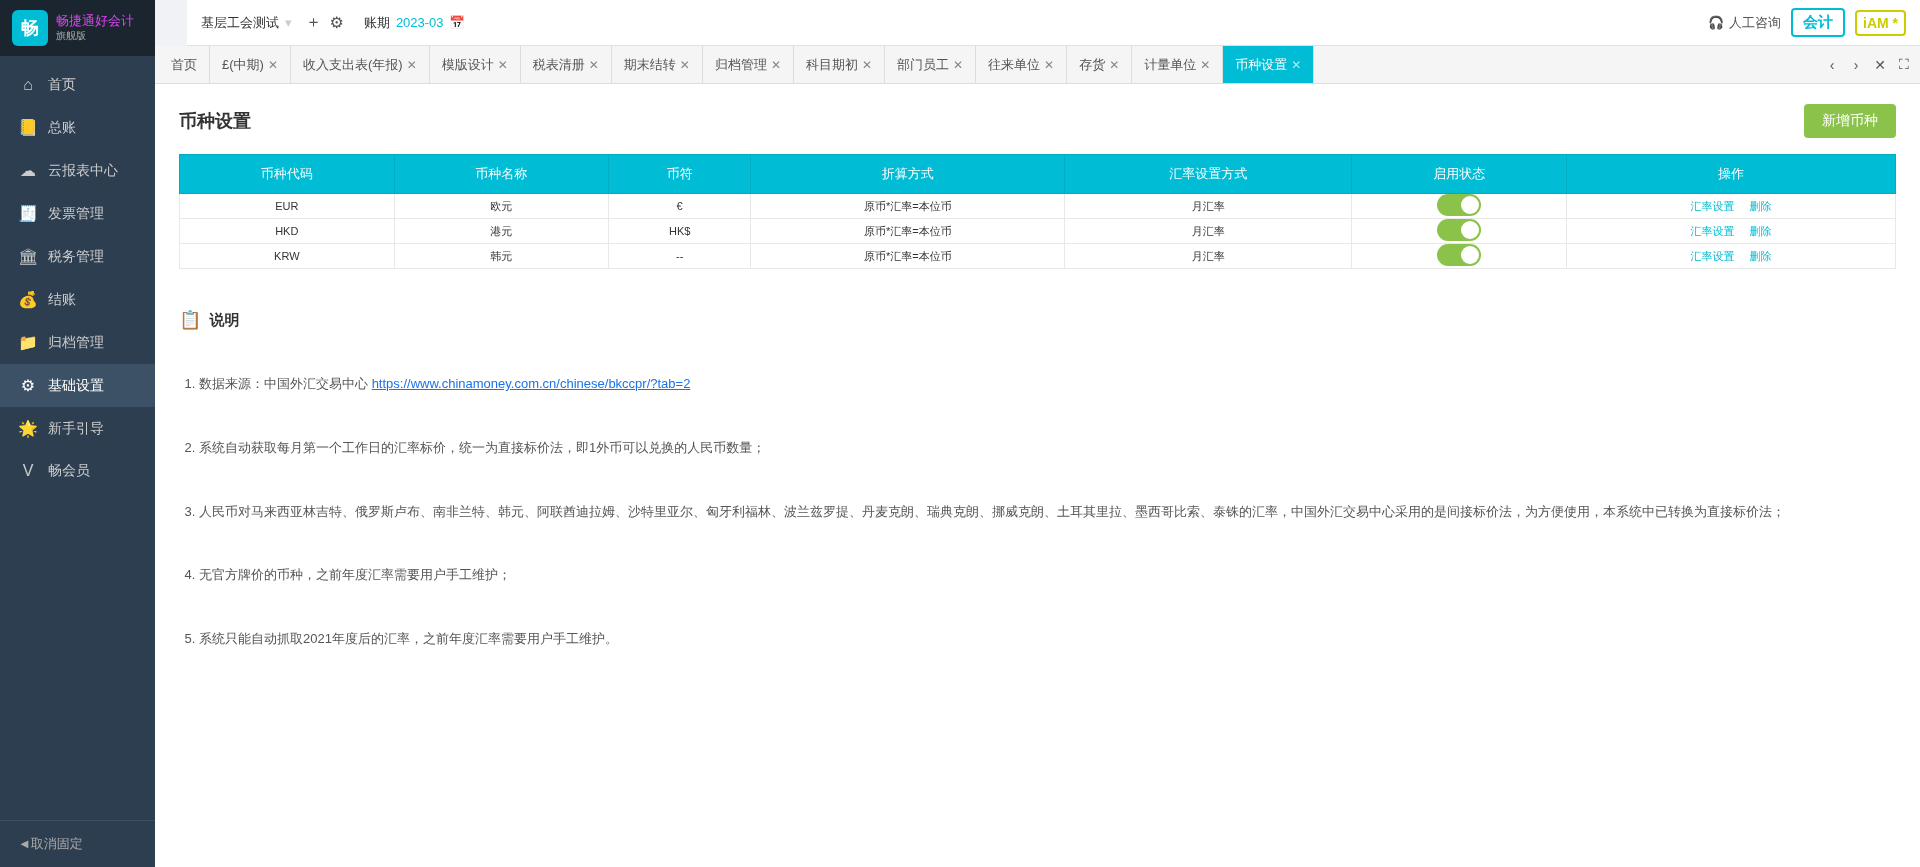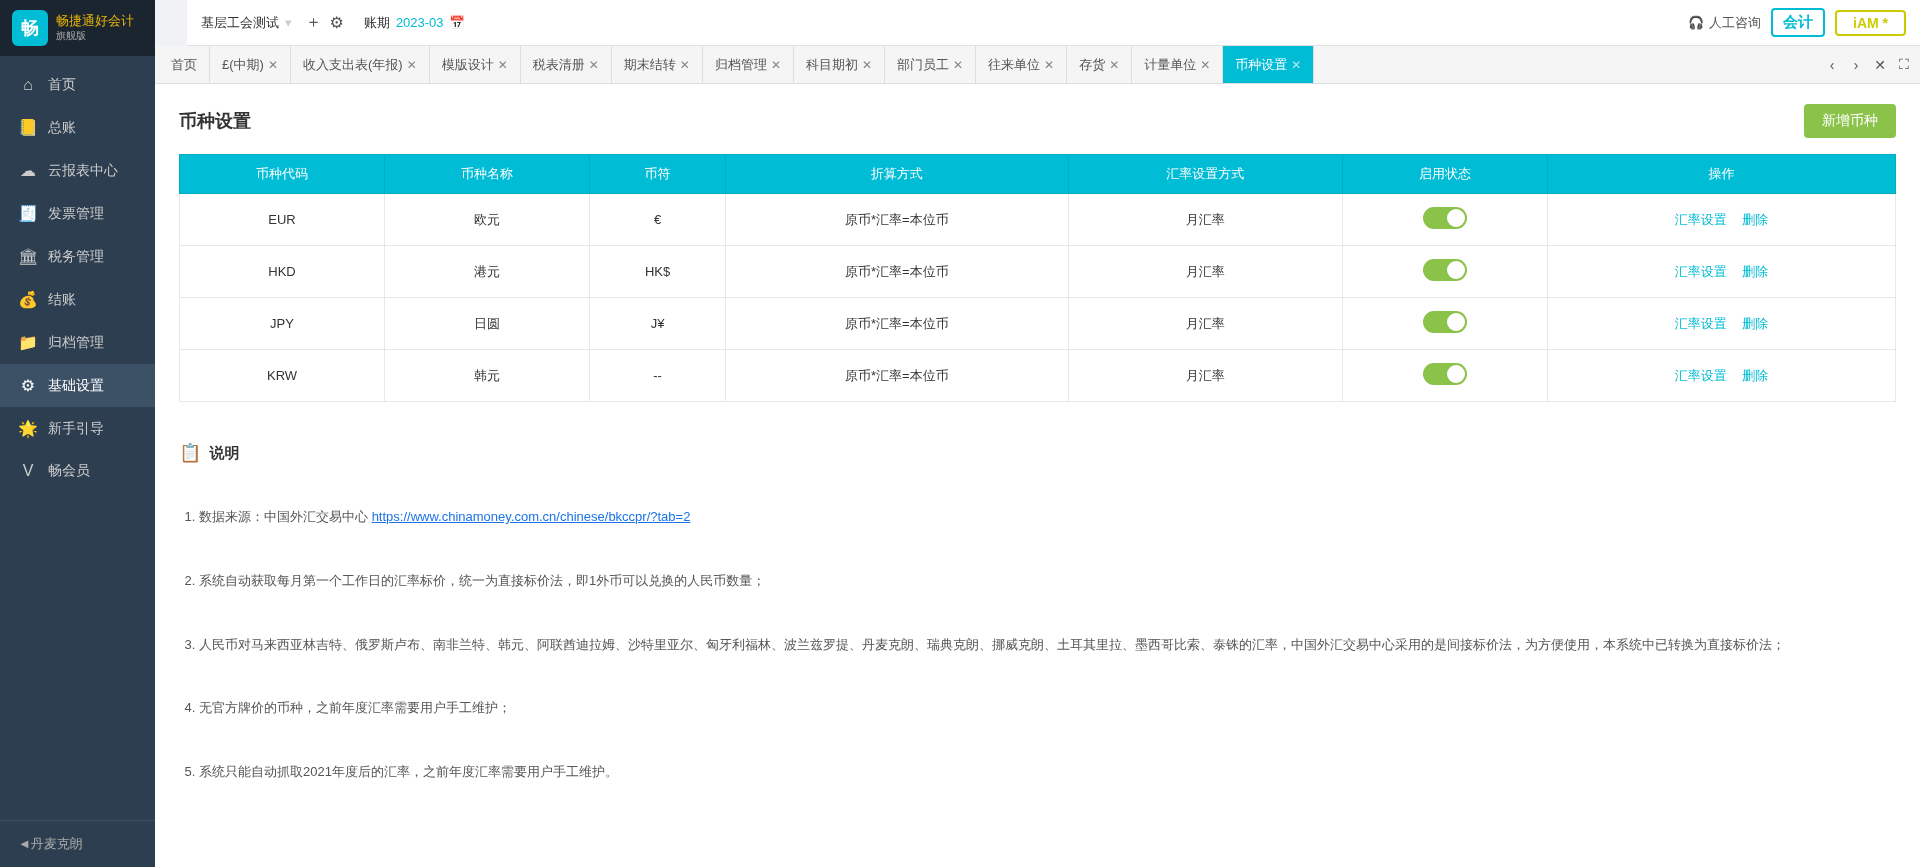--- a/index.html
+++ b/index.html
@@ -22,21 +22,21 @@
       gap: 8px;
       height: 56px;
     }
     .logo-icon {
       width: 36px; height: 36px;
       background: #00bcd4;
       border-radius: 6px;
       display: flex; align-items: center; justify-content: center;
       color: white; font-size: 18px; font-weight: bold;
     }
-    .logo-text { color: #eab308; font-size: 13px; line-height: 1.3; }
+    .logo-text { color: #d946ef; font-size: 13px; line-height: 1.3; }
     .logo-sub { color: #aaa; font-size: 10px; }
     .sidebar-nav { flex: 1; padding-top: 8px; }
     .sidebar-item {
       display: flex; align-items: center; gap: 10px;
       padding: 12px 18px;
       color: #ccc;
       cursor: pointer;
       font-size: 14px;
     }
     .sidebar-item.active { background: #3d5166; color: white; }
@@ -75,21 +75,21 @@
       color: #00bcd4;
       padding: 3px 10px;
       border-radius: 4px;
       font-size: 15px;
       font-weight: bold;
       cursor: pointer;
     }
     .iam-badge {
       border: 2px solid #cccc00;
       color: #cccc00;
-      padding: 3px 16px;
+      padding: 3px 6px;
       border-radius: 4px;
       font-size: 14px;
       font-weight: bold;
       cursor: pointer;
     }
 
     
     .tabbar {
       background: #f5f5f5;
       height: 38px;
@@ -151,23 +151,23 @@
     .data-table thead tr { background: #00bcd4; color: white; margin-top: 34px; }
     .data-table thead th {
       padding: 10px 12px;
       font-weight: normal;
       font-size: 13px;
       text-align: center;
       border: 1px solid #00acc1;
     }
     .data-table tbody tr { border-bottom: 1px solid #e8e8e8; }
     .data-table tbody td {
-      padding: 13px 12px;
+      padding: 0 12px;
       text-align: center;
-      font-size: 13px;
+      font-size: 11px;
       color: #333;
       border: 1px solid #e8e8e8;
     }
     .action-link { color: #00bcd4; cursor: pointer; text-decoration: none; margin: 0 6px; }
 
     
     .toggle {
       display: inline-block;
       width: 44px; height: 22px;
       background: #8bc34a;
@@ -242,21 +242,21 @@
     <div class="sidebar-item">
       <span class="si-icon">🌟</span>
       <span>新手引导</span>
     </div>
     <div class="sidebar-item">
       <span class="si-icon">V</span>
       <span>畅会员</span>
     </div>
   </nav>
   <div class="sidebar-footer">
-    <span>◄丹麦克朗</span>
+    <span>◄取消固定</span>
   </div>
 </div>
 
 <div class="main">
 
   <div class="topbar">
     <div class="topbar-company">
       <span>基层工会测试</span>
       <span class="topbar-sep">▾</span>
     </div>
@@ -379,34 +379,20 @@
       <td>月汇率</td>
       <td>
         <div class="toggle"></div>
       </td>
       <td>
         <a class="action-link">汇率设置</a>
         <a class="action-link">删除</a>
       </td>
     </tr>
           <tr>
-      <td>JPY</td>
-      <td>日圆</td>
-      <td>J¥</td>
-      <td>原币*汇率=本位币</td>
-      <td>月汇率</td>
-      <td>
-        <div class="toggle"></div>
-      </td>
-      <td>
-        <a class="action-link">汇率设置</a>
-        <a class="action-link">删除</a>
-      </td>
-    </tr>
-          <tr>
       <td>KRW</td>
       <td>韩元</td>
       <td>--</td>
       <td>原币*汇率=本位币</td>
       <td>月汇率</td>
       <td>
         <div class="toggle"></div>
       </td>
       <td>
         <a class="action-link">汇率设置</a>

